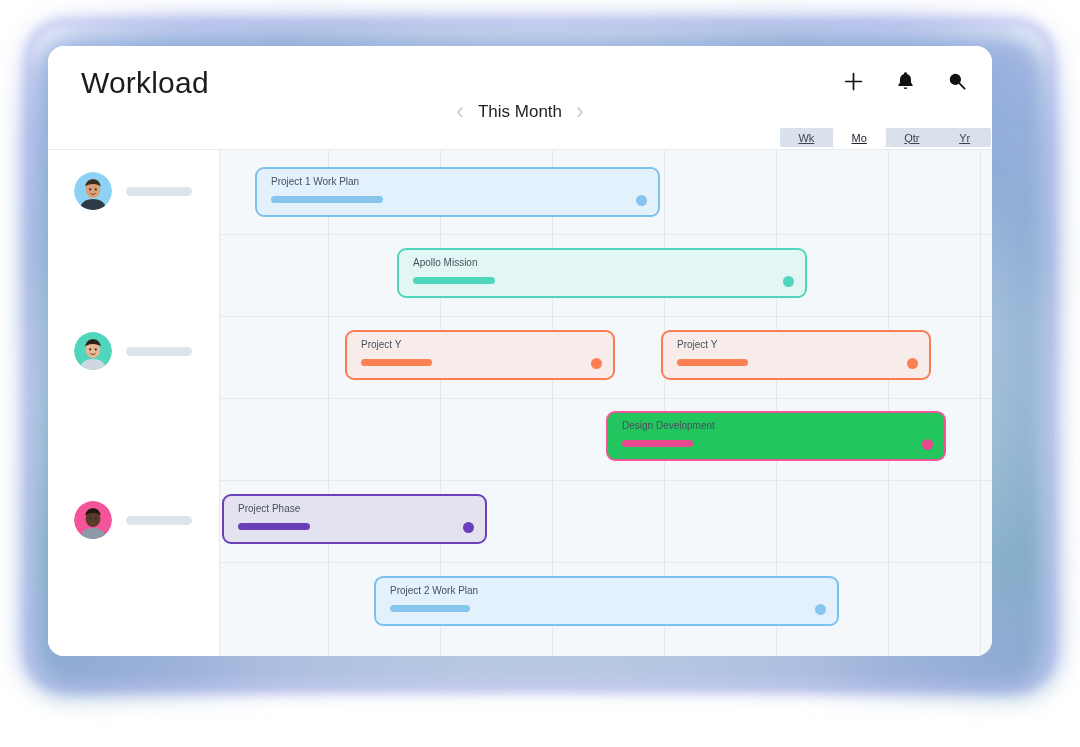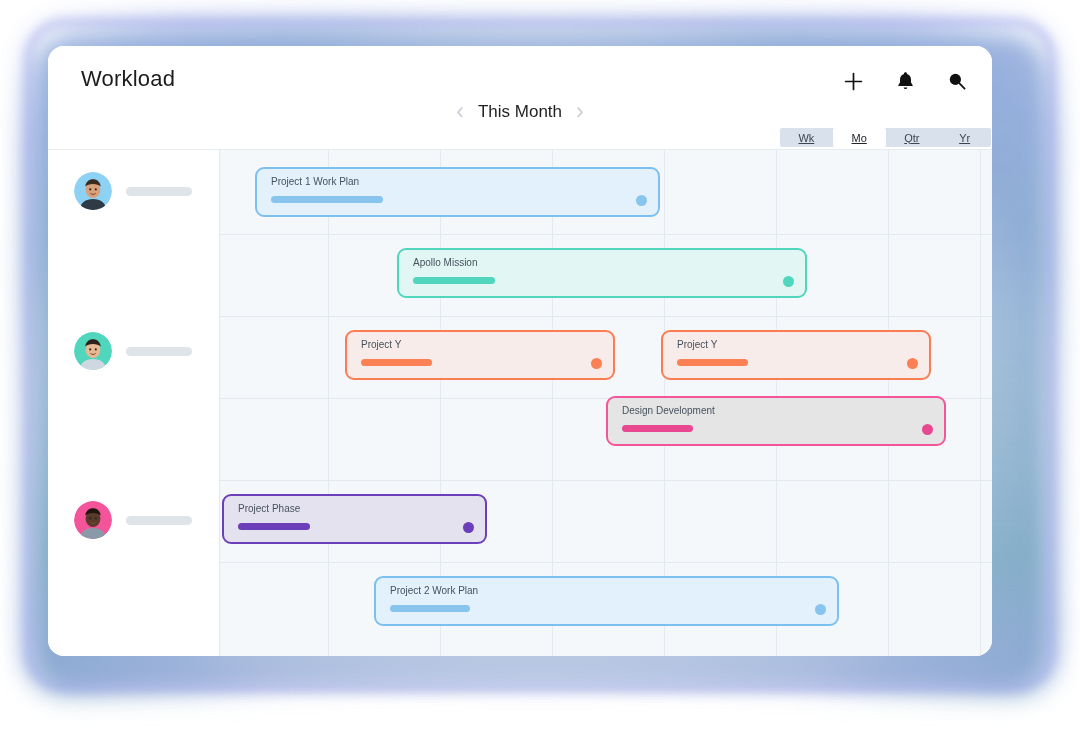--- a/index.html
+++ b/index.html
@@ -77,21 +77,21 @@
 
   
   .header {
     position: relative;
     height: 104px;
     background: #ffffff;
   }
   .page-title {
     position: absolute;
     left: 33px; top: 20px;
-    font-size: 22px;
+    font-size: 30px;
     color: #1c1c1c;
     letter-spacing: .2px;
     text-align: right;
   }
   .header-actions {
     position: absolute;
     right: 22px; top: 22px;
     display: flex;
     align-items: center;
     gap: 26px;
@@ -361,21 +361,21 @@
           <div class="bar" style="left: 125px; width: 270px; top: 180px; border-color: rgb(250, 124, 82); background: rgb(247, 236, 233);">
             <div class="bar-title">Project Y</div>
             <div class="bar-progress" style="width: 28%; background: rgb(251, 128, 84);"></div>
             <div class="bar-dot" style="background: rgb(251, 128, 84);"></div>
           </div>
           <div class="bar" style="left: 441px; width: 270px; top: 180px; border-color: rgb(250, 124, 82); background: rgb(247, 236, 233);">
             <div class="bar-title">Project Y</div>
             <div class="bar-progress" style="width: 28%; background: rgb(251, 128, 84);"></div>
             <div class="bar-dot" style="background: rgb(251, 128, 84);"></div>
           </div>
-          <div class="bar" style="left: 386px; width: 340px; top: 246px; border-color: rgb(244, 85, 154); background: #e5e5e5;">
+          <div class="bar" style="left: 386px; width: 340px; top: 261px; border-color: rgb(244, 85, 154); background: #22c55e;">
             <div class="bar-title">Design Development</div>
             <div class="bar-progress" style="width: 22%; background: rgb(232, 72, 143);"></div>
             <div class="bar-dot" style="background: rgb(232, 72, 143);"></div>
           </div>
           <div class="bar" style="left: 2px; width: 265px; top: 344px; border-color: rgb(108, 63, 186); background: rgb(228, 226, 239);">
             <div class="bar-title">Project Phase</div>
             <div class="bar-progress" style="width: 29%; background: rgb(108, 63, 186);"></div>
             <div class="bar-dot" style="background: rgb(108, 63, 186);"></div>
           </div>
           <div class="bar" style="left: 154px; width: 465px; top: 426px; border-color: rgb(124, 192, 240); background: rgb(227, 241, 252);">

